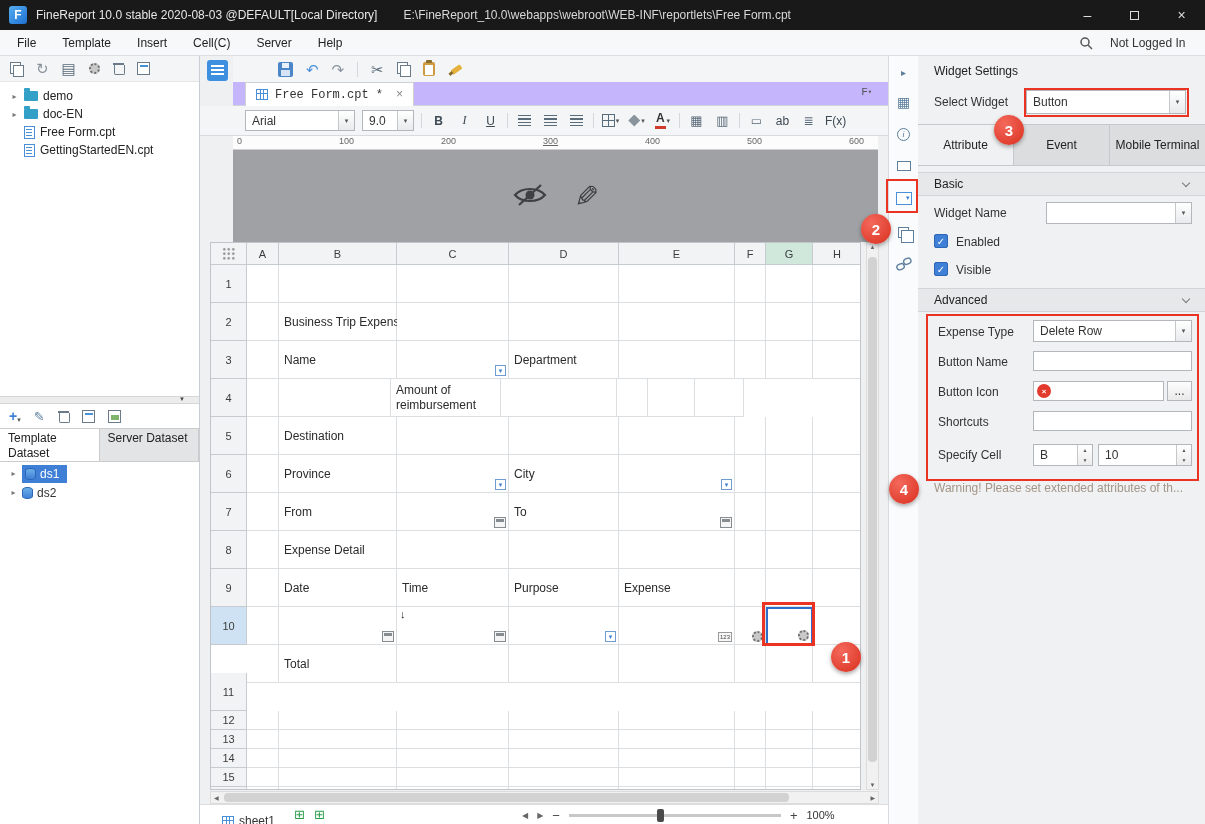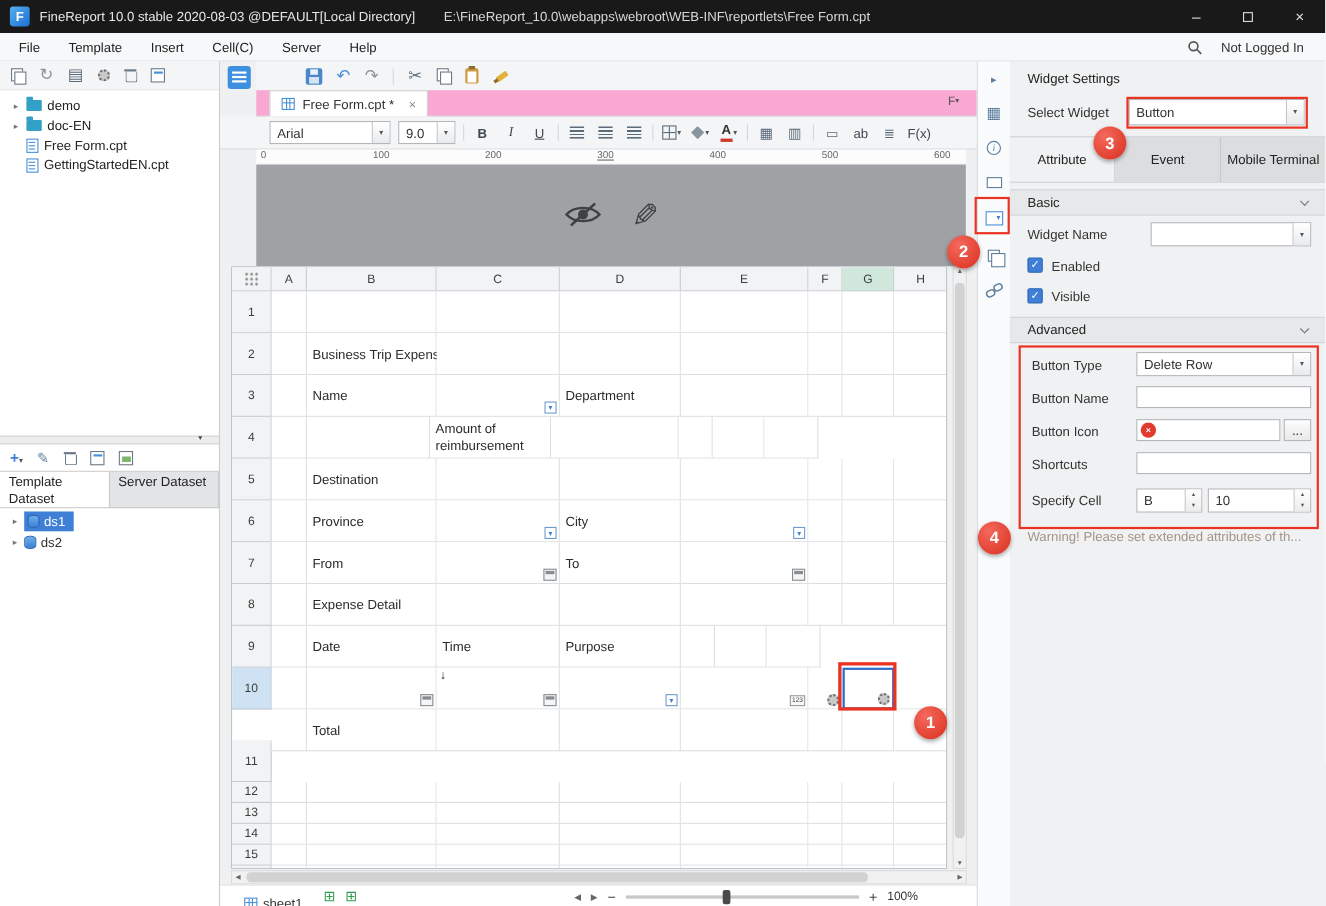--- a/index.html
+++ b/index.html
@@ -69,21 +69,21 @@
 .i-copy::before,.i-copy::after{content:"";position:absolute;width:9px;height:10px;border:1px solid #6a7a88;background:#fff;}
 .i-copy::before{left:0;top:0;}
 .i-copy::after{left:3px;top:3px;}
 .i-paste{width:12px;height:14px;background:#cf9b42;border-radius:2px;position:relative;}
 .i-paste::before{content:"";position:absolute;left:2px;top:3px;width:8px;height:10px;background:#fff;}
 .i-paste::after{content:"";position:absolute;left:3px;top:-2px;width:6px;height:3px;background:#8a6d2f;border-radius:1px;}
 .i-brush{width:16px;height:14px;position:relative;}
 .i-brush::before{content:"";position:absolute;left:3px;top:5px;width:11px;height:5px;background:#e4b23c;transform:rotate(-35deg);border-radius:1px;}
 .i-brush::after{content:"";position:absolute;left:1px;top:10px;width:4px;height:3px;background:#8a6d2f;transform:rotate(-35deg);}
 .vsep{width:1px;height:15px;background:#d5d8db;}
-#tab-row{position:absolute;left:33px;top:26px;width:655px;height:24px;background:#f9a8d4;border-bottom:1px solid #d2d5d8;}
+#tab-row{position:absolute;left:33px;top:26px;width:655px;height:24px;background:#c4b5fd;border-bottom:1px solid #d2d5d8;font-family:Liberation Mono, monospace;}
 .doc-tab{position:absolute;left:12px;top:0;height:24px;background:#fff;border:1px solid #cfd2d5;border-bottom:none;display:flex;align-items:center;gap:7px;padding:0 10px;}
 .i-sheetgrid{width:12px;height:11px;border:1px solid #4a90d9;background:linear-gradient(#4a90d9,#4a90d9) 0 3px/12px 1px no-repeat,#fff;position:relative;}
 .i-sheetgrid::before{content:"";position:absolute;left:3px;top:0;width:1px;height:9px;background:#4a90d9;box-shadow:3px 0 0 #4a90d9;}
 .tab-close{color:#888;margin-left:6px;}
 #tab-list-icon{position:absolute;right:16px;top:4px;color:#555;display:flex;align-items:center;font-size:11px;}
 #fmt-toolbar{position:absolute;left:0;top:50px;width:688px;height:30px;background:#f4f5f6;border-bottom:1px solid #d8dbde;display:flex;align-items:center;gap:7px;padding-left:45px;}
 .combo{height:21px;background:#fff;border:1px solid #b3b7bb;display:flex;align-items:center;}
 .combo .val{flex:1;padding:0 6px;white-space:nowrap;overflow:hidden;}
 .combo .arr{width:16px;height:100%;border-left:1px solid #c5c8cb;background:linear-gradient(#fff,#e8eaec);display:flex;align-items:center;justify-content:center;font-size:7px;color:#555;flex:0 0 16px;}
 #font-combo{width:110px;}
@@ -532,20 +532,23 @@
             <div class="g-cell" style="width: 32px; height: 38px;"></div>
             <div class="g-cell" style="width: 118px; height: 38px;">
               <span class="ct">Date</span>
             </div>
             <div class="g-cell" style="width: 112px; height: 38px;">
               <span class="ct">Time</span>
             </div>
             <div class="g-cell" style="width: 110px; height: 38px;">
               <span class="ct">Purpose</span>
             </div>
+            <div class="g-cell" style="width: 116px; height: 38px;">
+              <span class="ct">Expense</span>
+            </div>
             <div class="g-cell" style="width: 31px; height: 38px;"></div>
             <div class="g-cell" style="width: 47px; height: 38px;"></div>
             <div class="g-cell" style="width: 49px; height: 38px;"></div>
           </div>
           <div class="g-row">
             <div class="g-rowh sel" style="width: 36px; height: 38px;">10</div>
             <div class="g-cell" style="width: 32px; height: 38px;"></div>
             <div class="g-cell" style="width: 118px; height: 38px;">
               <span class="mk mk-date"></span>
             </div>
@@ -727,21 +730,21 @@
       <span class="arr">▾</span>
     </div>
     <div class="cb abs" id="cb-enabled">✓</div>
     <div class="abs" id="lb-enabled">Enabled</div>
     <div class="cb abs" id="cb-visible">✓</div>
     <div class="abs" id="lb-visible">Visible</div>
     <div class="abs rp-sec" id="sec-advanced">
       <span>Advanced</span>
       <span class="chev"></span>
     </div>
-    <div class="abs" id="bt-label">Button Type</div>
+    <div class="abs" id="bt-label">Expense Type</div>
     <div class="combo abs" id="bt-combo">
       <span class="val">Delete Row</span>
       <span class="arr">▾</span>
     </div>
     <div class="abs" id="bn-label">Button Name</div>
     <div class="abs rp-input" id="bn-input"></div>
     <div class="abs" id="bi-label">Button Icon</div>
     <div class="abs rp-input" id="bi-input">
         <span class="noicon">×</span>
       </div>

